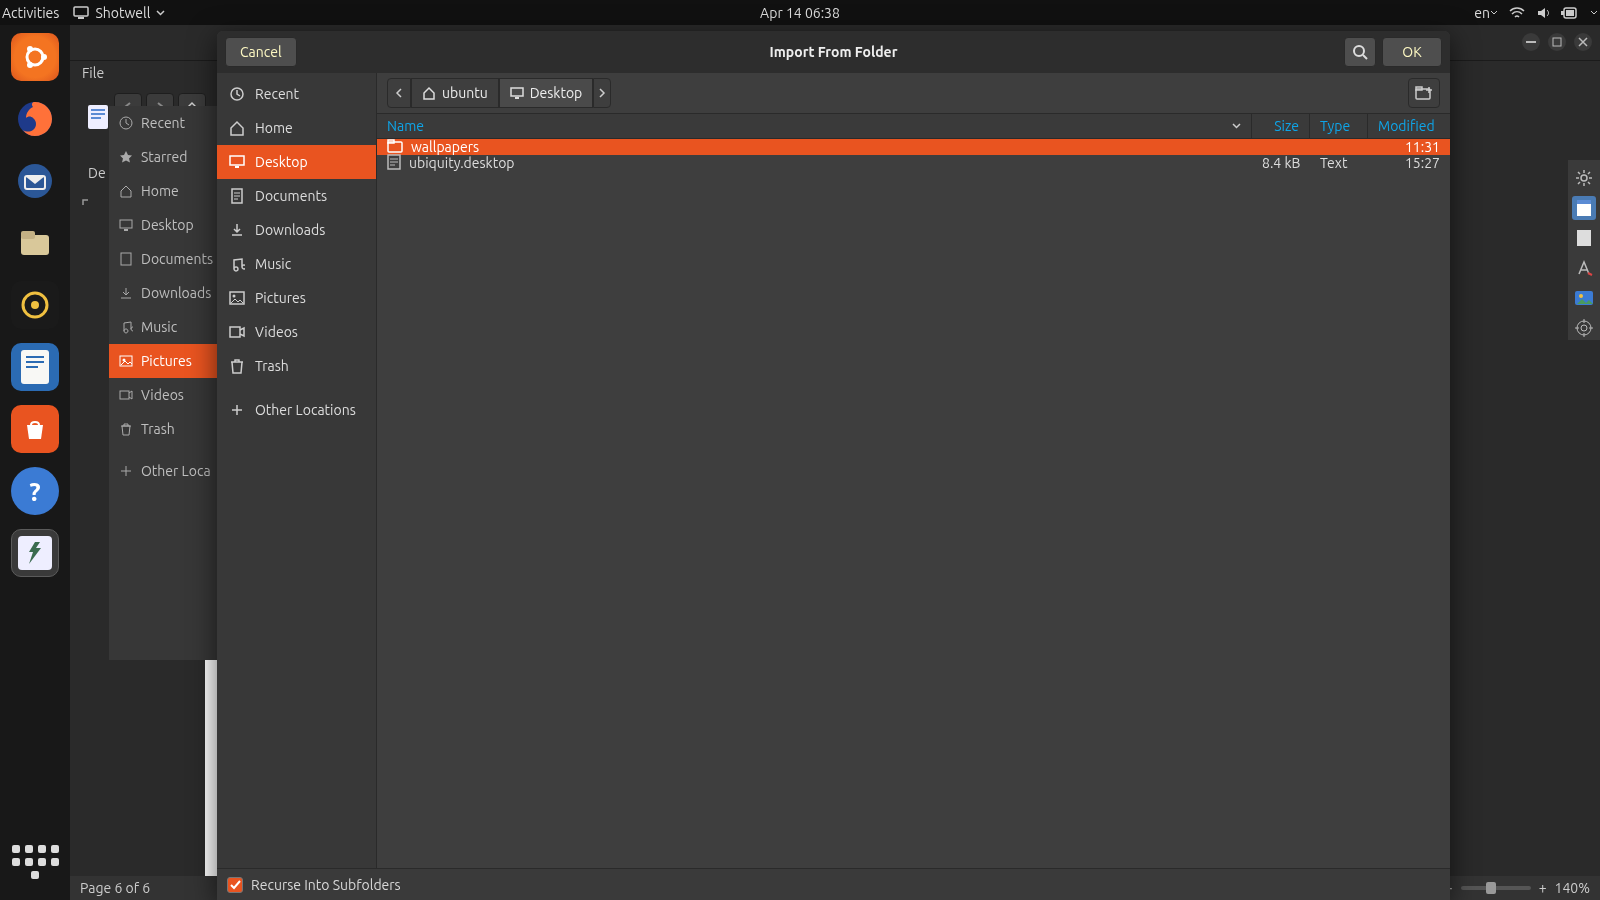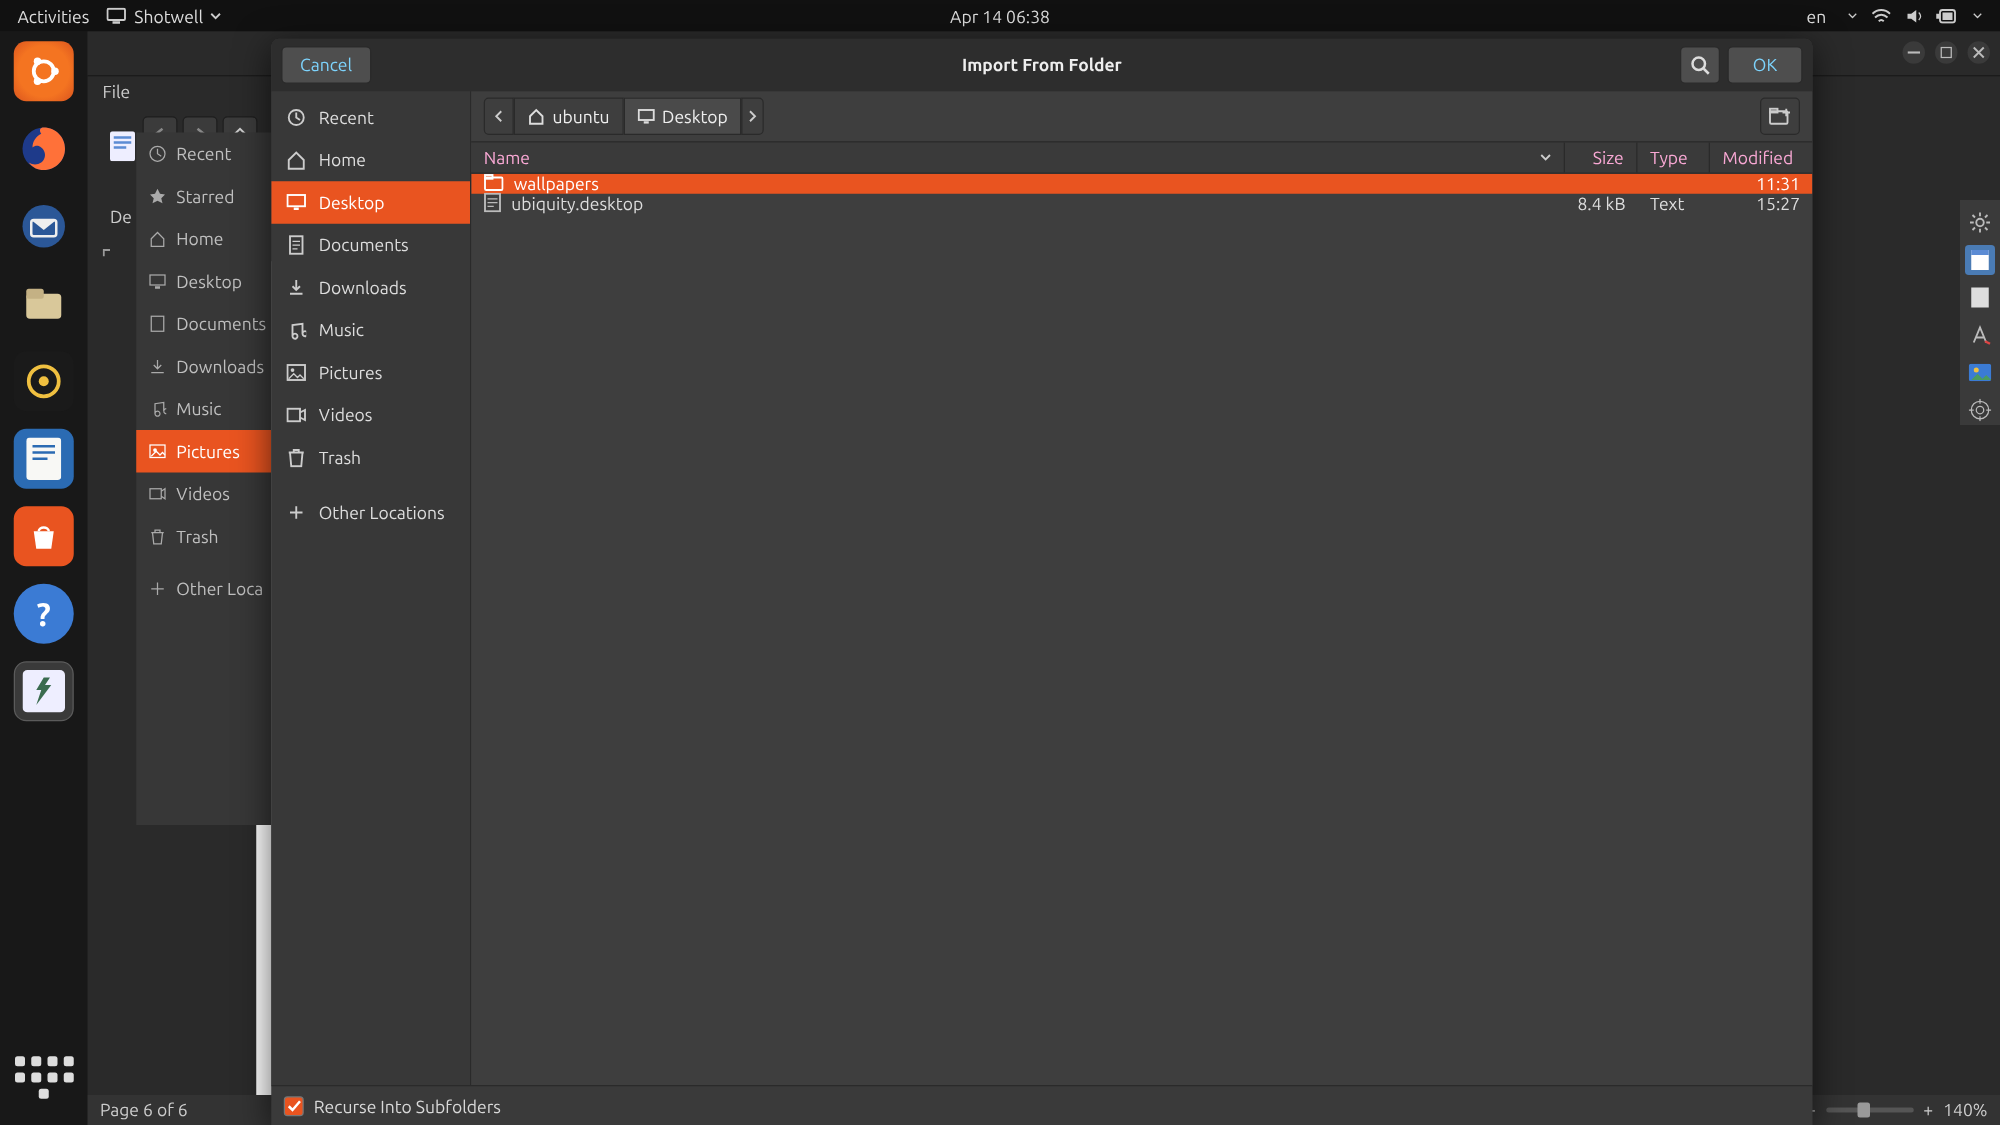--- a/index.html
+++ b/index.html
@@ -1,19 +1,19 @@
 <!DOCTYPE html>
 <html><head>
 <meta charset="utf-8">
 <style>
 * { margin:0; padding:0; box-sizing:border-box; font-family:"Ubuntu",sans-serif; font-size:14px; }
 html,body { width:1600px; height:900px; background:#1c1c1c; overflow:hidden; color:#d8d8d8; }
 
 
-#top-panel { position:absolute; top:0; left:0; right:0; height:25px; background:#111; color:#ddd; display:flex; align-items:center; padding:0 14px; z-index:1; }
+#top-panel { position:absolute; top:0; left:0; right:0; height:25px; background:#111; color:#ddd; display:flex; align-items:center; padding:0 2px; z-index:1; }
 #top-panel .left { display:flex; align-items:center; gap:14px; }
 #top-panel .center { position:absolute; left:50%; transform:translateX(-50%); }
 #top-panel .right { margin-left:auto; display:flex; align-items:center; gap:10px; }
 .app-menu svg,.tri svg,.tray svg{vertical-align:middle;}
 
 
 #dock { position:absolute; top:25px; left:0; bottom:0; width:70px; background:rgba(20,20,20,.4); display:flex; flex-direction:column; align-items:center; padding-top:8px; gap:14px; z-index:2;}
 .dock-item { width:48px; height:48px; border-radius:10px; display:flex; align-items:center; justify-content:center; }
 .dock-item.active { background:#3a3a3a; border:1px solid #5b5b5b;}
 .dock-apps { width:48px; height:48px; display:flex; flex-wrap:wrap; align-content:center; justify-content:center; gap:5px; position:absolute; bottom:14px;}
@@ -41,40 +41,40 @@
 
 
 #status{position:absolute;left:70px;right:0;bottom:0;height:24px;background:#333;display:flex;align-items:center;padding:0 10px;color:#ccc;}
 #status .zoom{margin-left:auto;display:flex;align-items:center;gap:8px;}
 .slider{width:70px;height:4px;background:#555;position:relative;border-radius:2px;}
 .slider .knob{position:absolute;left:25px;top:-4px;width:10px;height:12px;background:#999;border-radius:2px;}
 
 
 #dialog{position:absolute;left:217px;top:31px;width:1233px;height:869px;background:#3a3a3a;border-radius:6px 6px 0 0;box-shadow:0 6px 28px rgba(0,0,0,.6);display:flex;flex-direction:column;overflow:hidden;z-index:5;}
 .dlg-header{height:42px;background:#2d2d2d;display:flex;align-items:center;padding:0 8px;position:relative;flex:0 0 42px;}
-.hbtn{height:30px;padding:0 14px;border-radius:4px;background:#4e4e4e;border:1px solid #2a2a2a;color:#7dd3fc;display:flex;align-items:center;justify-content:center;cursor:pointer;}
+.hbtn{height:30px;padding:0 14px;border-radius:4px;background:#4e4e4e;border:1px solid #2a2a2a;color:#fef9c3;display:flex;align-items:center;justify-content:center;cursor:pointer;}
 .hbtn.ok{width:60px;}
 .dlg-title{position:absolute;left:50%;transform:translateX(-50%);font-weight:600;color:#eee;}
 .hicon{width:32px;height:30px;background:#4e4e4e;border:1px solid #2a2a2a;border-radius:4px;display:flex;align-items:center;justify-content:center;margin-right:6px;margin-left:auto;}
 
 .dlg-body{flex:1;display:flex;min-height:0;}
 .places{width:160px;background:#383838;border-right:1px solid #2a2a2a;padding-top:4px;}
 .pl{height:34px;display:flex;align-items:center;gap:10px;padding-left:12px;color:#ddd;cursor:pointer;}
 .pl.sel{background:#e95420;color:#fff;}
 .pl svg{flex:0 0 16px;}
 
 .main{flex:1;display:flex;flex-direction:column;background:#3e3e3e;}
 .pathbar{height:40px;display:flex;align-items:center;padding:0 10px;gap:0;}
 .path-seg{height:30px;border:1px solid #2a2a2a;display:flex;align-items:center;padding:0 10px;gap:6px;color:#eee;cursor:pointer;background:#3e3e3e;}
 .path-back{width:24px;padding:0;justify-content:center;border-radius:4px 0 0 4px;}
 .path-seg.last{background:#4a4a4a;}
 .path-fwd{width:18px;padding:0;justify-content:center;border-radius:0 4px 4px 0;}
 .newf{margin-left:auto;width:32px;height:30px;border:1px solid #2a2a2a;border-radius:4px;display:flex;align-items:center;justify-content:center;background:#3e3e3e;}
 
-.cols{height:26px;background:#3a3a3a;border-top:1px solid #2a2a2a;border-bottom:1px solid #2a2a2a;display:flex;color:#f9a8d4;}
+.cols{height:26px;background:#3a3a3a;border-top:1px solid #2a2a2a;border-bottom:1px solid #2a2a2a;display:flex;color:#0ea5e9;}
 .col{padding:0 10px;border-right:1px solid #2a2a2a;height:100%;display:flex;align-items:center;gap:6px;}
 .col.name{flex:1;}
 .col.size{width:58px;justify-content:flex-end;}
 .col.type{width:58px;}
 .col.mod{width:82px;border-right:none;}
 
 .rows{flex:1;overflow:auto;}
 .row{height:16px;display:flex;align-items:center;color:#ddd;}
 .row.sel{background:#e95420;color:#fff;}
 .cell{padding:0 10px;overflow:hidden;white-space:nowrap;}
@@ -98,21 +98,21 @@
           <rect x="5" y="11" width="6" height="2" fill="#ccc"></rect>
         </svg>
       <span>Shotwell</span>
       <svg width="9" height="6">
           <path d="M1 1l3.5 3.5L8 1" fill="none" stroke="#ccc" stroke-width="1.5"></path>
         </svg>
     </span>
   </div>
   <div class="center">Apr 14  06:38</div>
   <div class="right">
-    <span style="display:flex;align-items:center;gap:17px;">
+    <span style="display:flex;align-items:center;gap:0;">
         <span>en</span>
         <svg width="8" height="5">
           <path d="M1 1l3 3 3-3" fill="none" stroke="#ccc"></path>
         </svg>
       </span>
     <svg width="18" height="14">
         <path d="M2 5c4-4 10-4 14 0M4 8c3-3 7-3 10 0M7 11c1.3-1.3 2.7-1.3 4 0" fill="none" stroke="#ccc" stroke-width="1.5"></path>
       </svg>
     <svg width="14" height="14">
         <path d="M2 5h3l4-3v10l-4-3H2z" fill="#ccc"></path>

